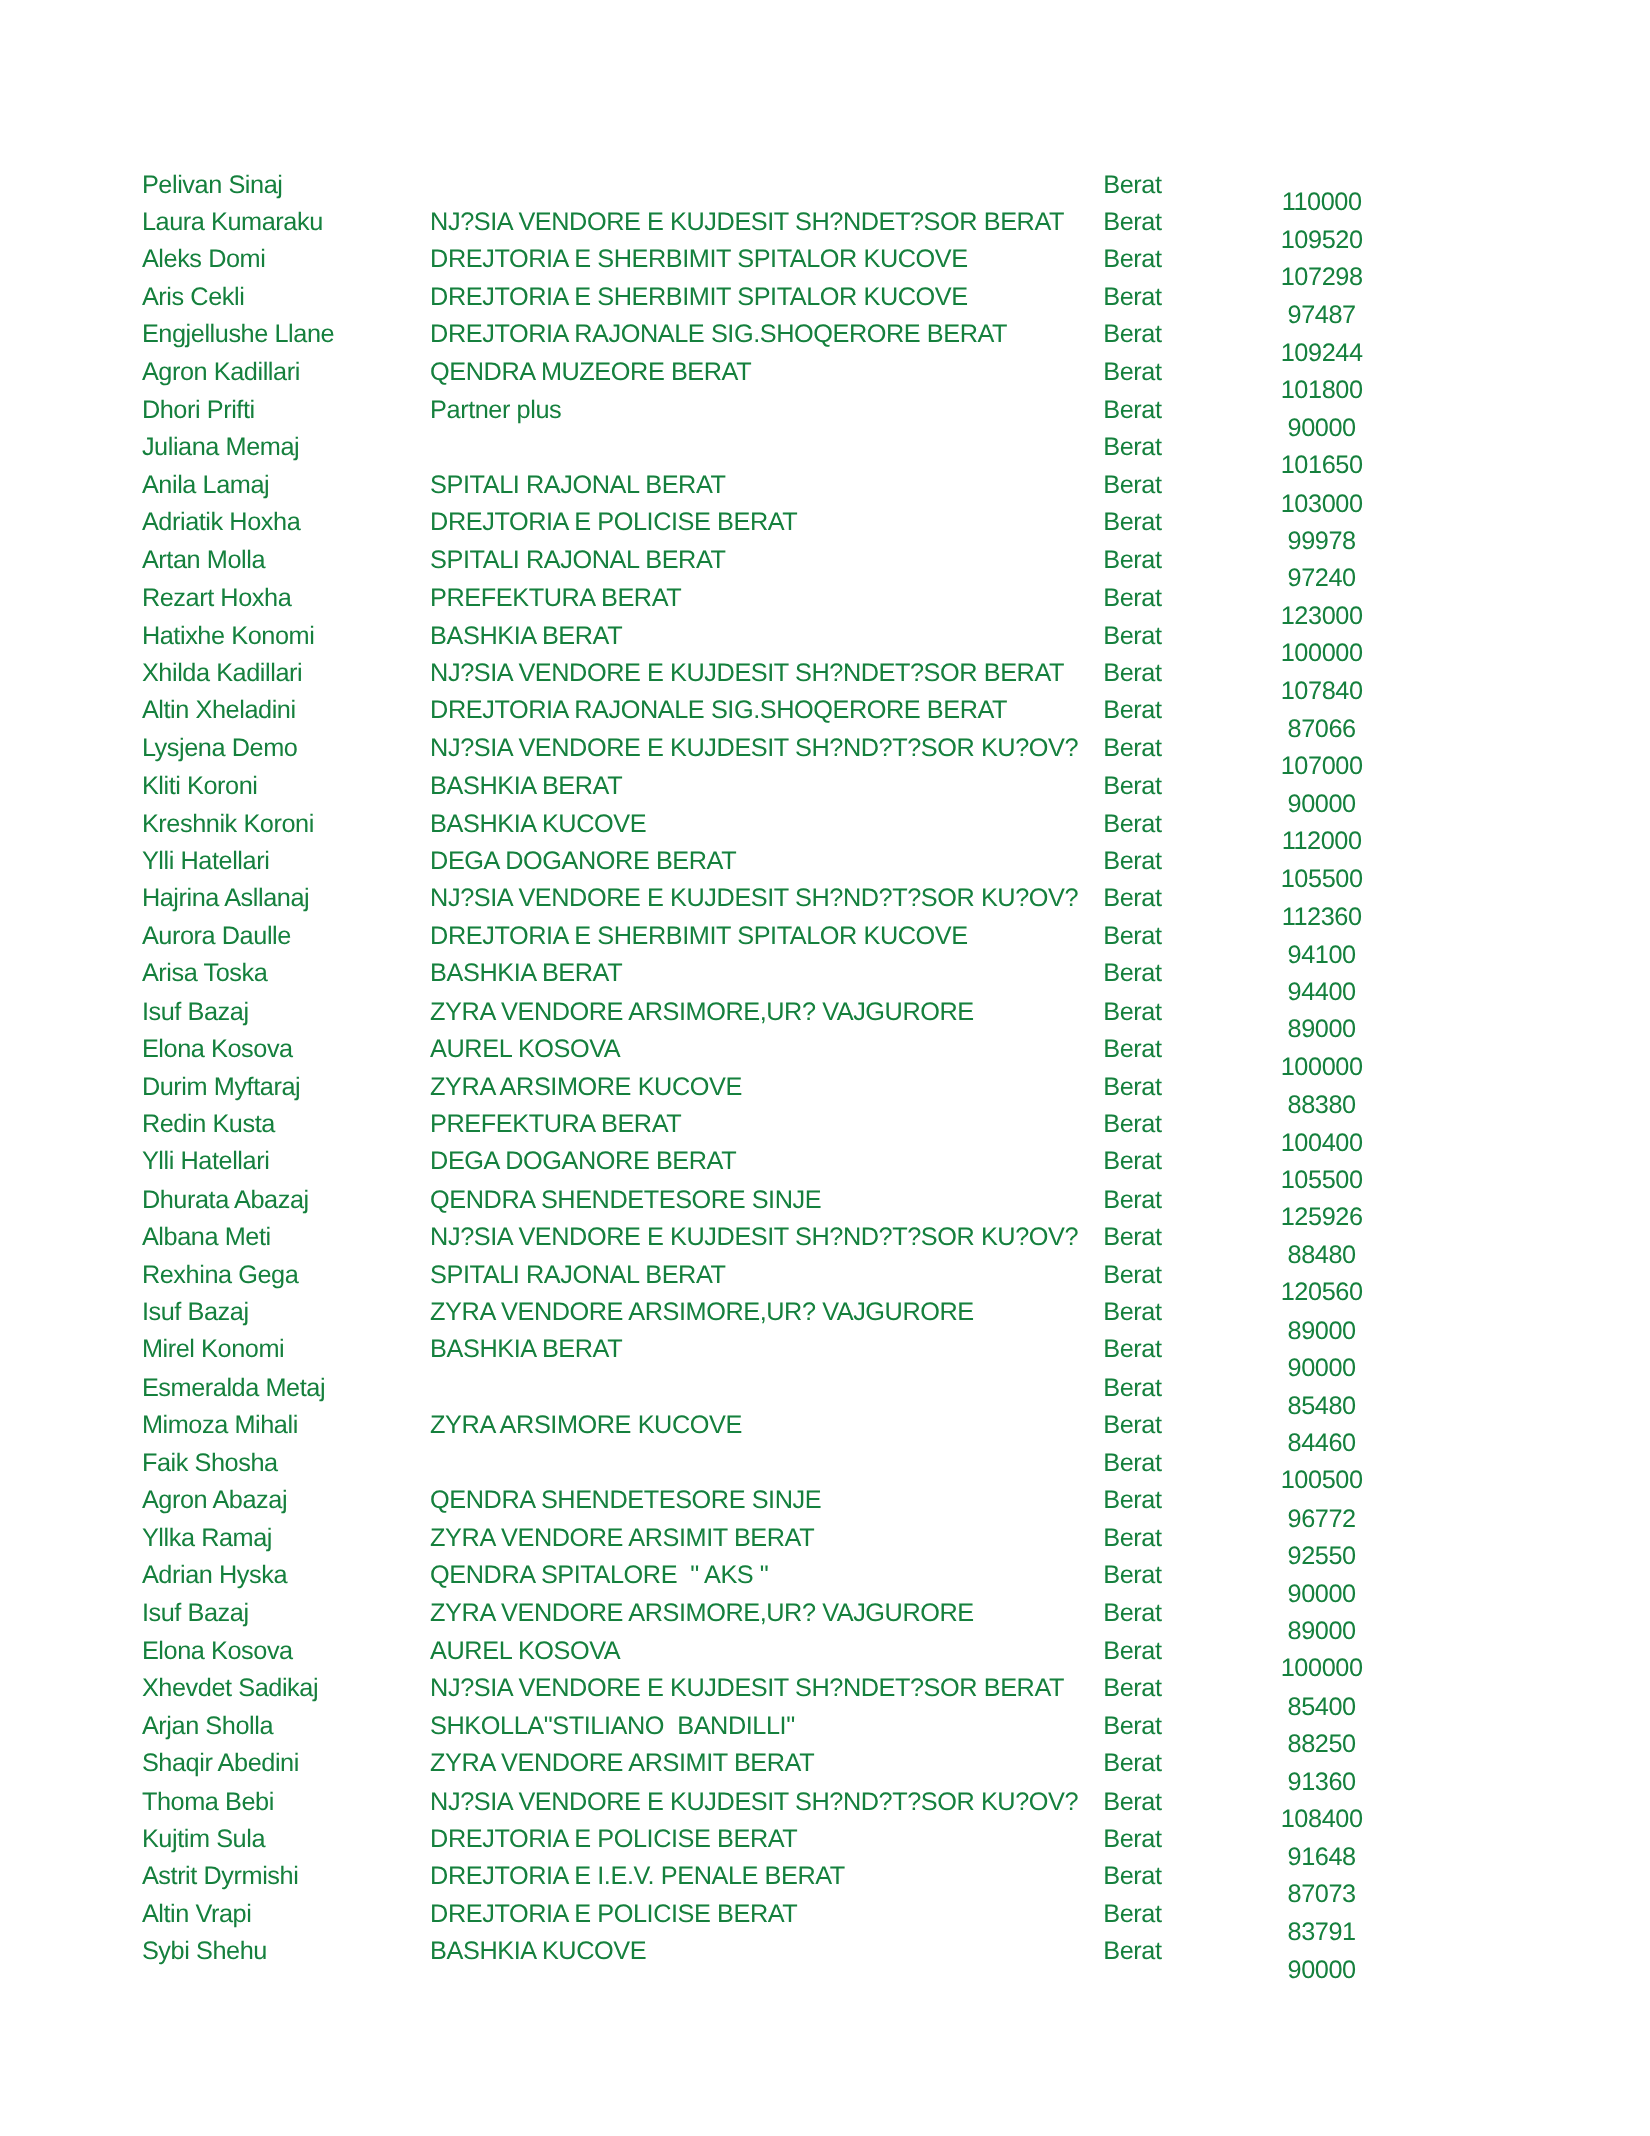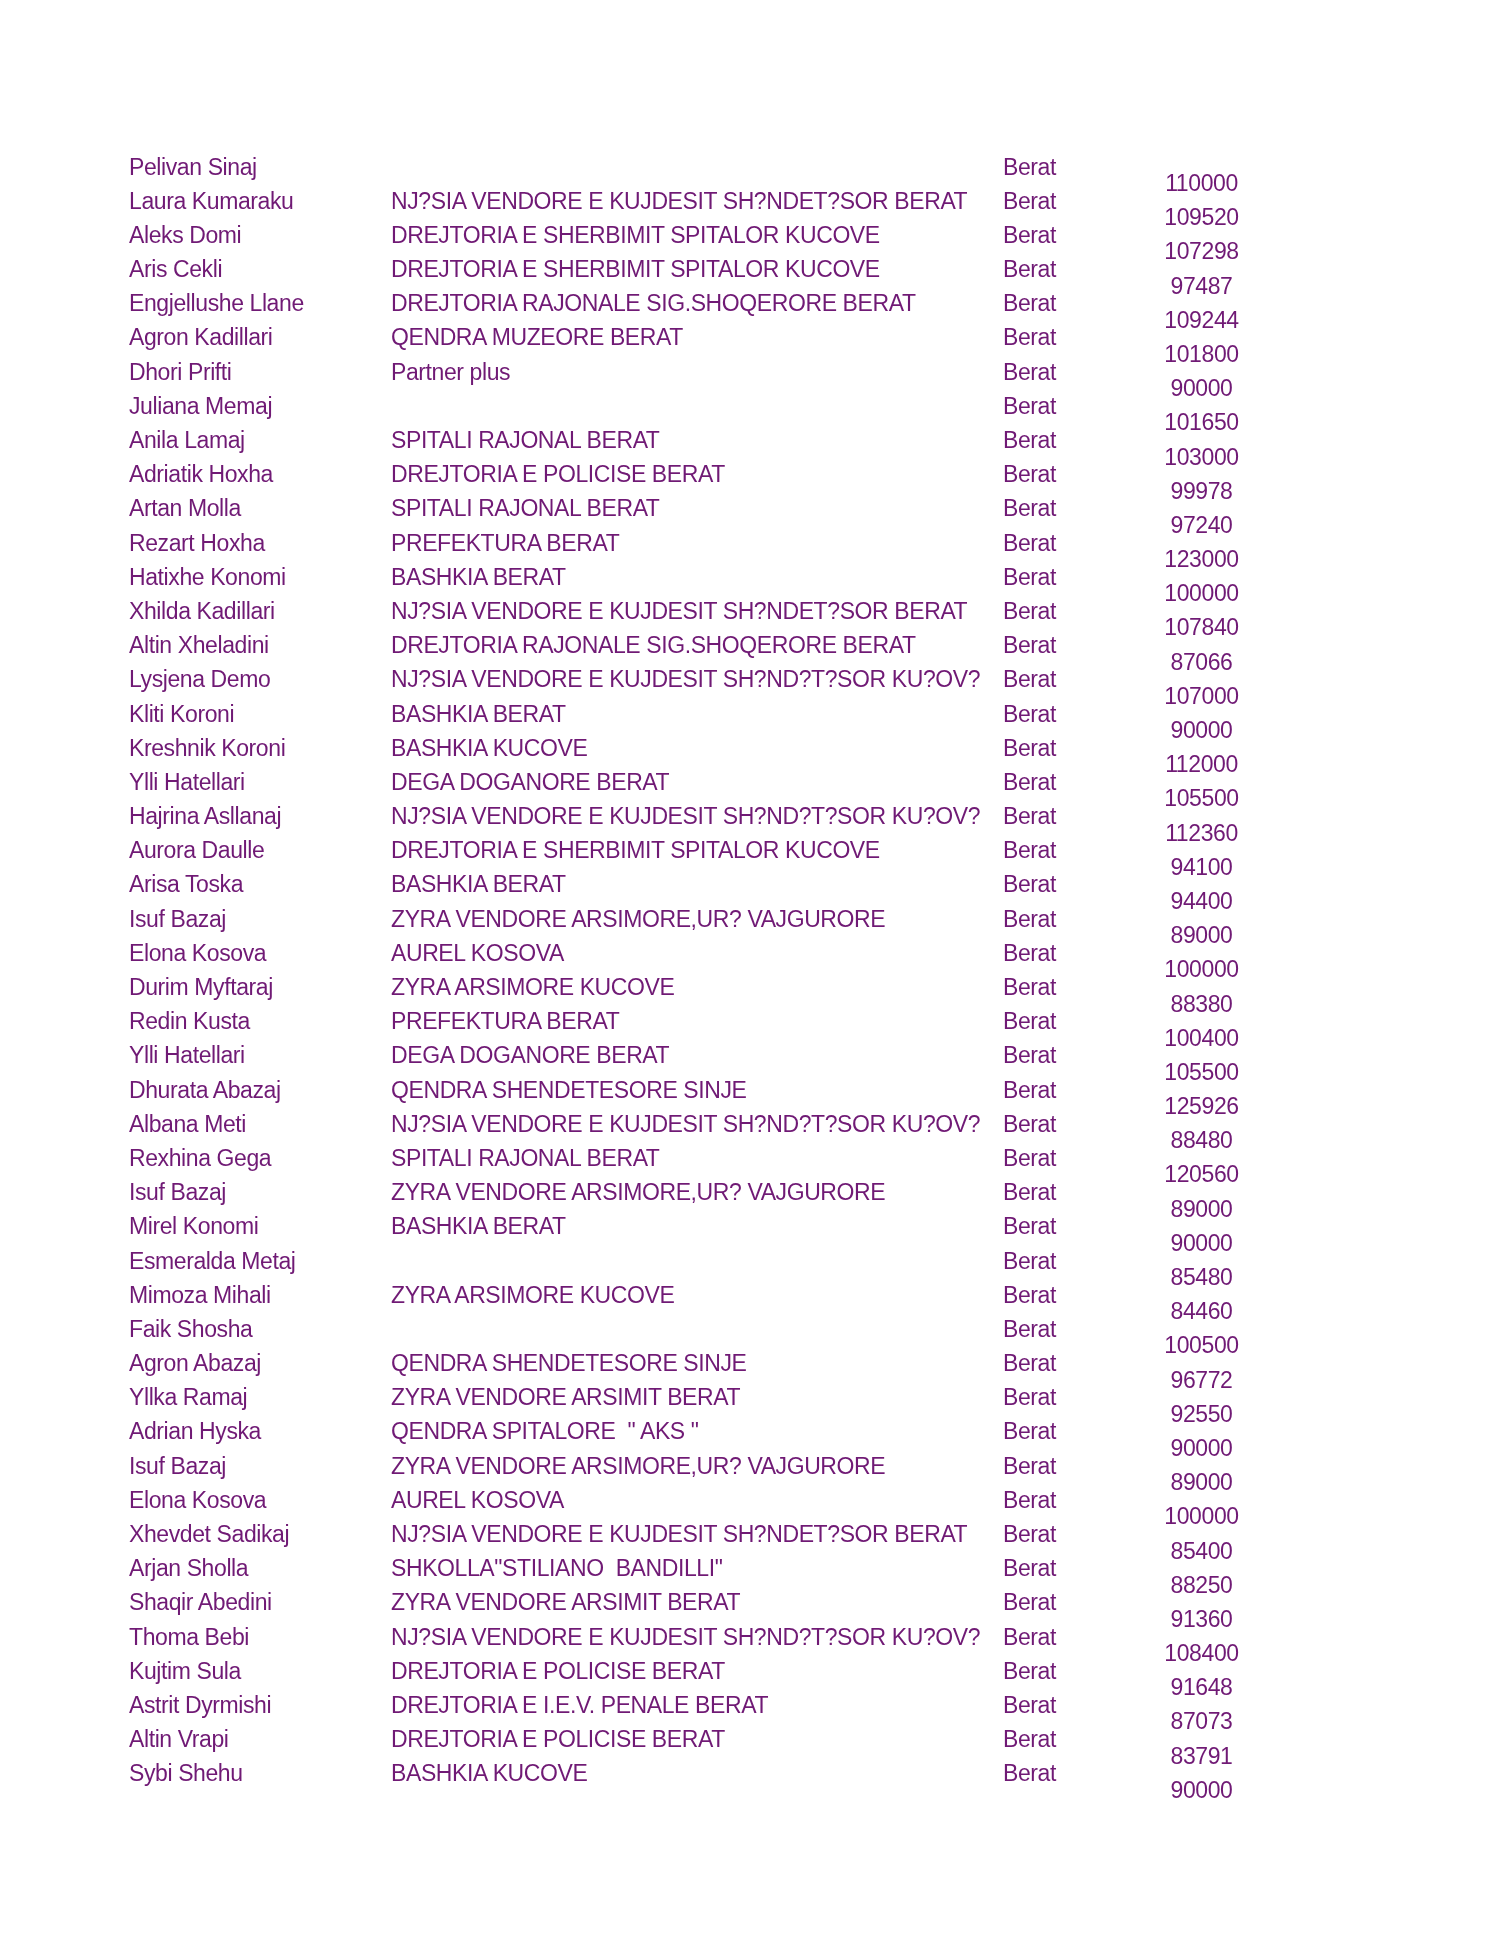--- a/index.html
+++ b/index.html
@@ -17,21 +17,21 @@
   .page {
     position: absolute;
     inset: 0;
     background: #ffffff;
   }
   .salary-table {
     position: absolute;
     top: 133px;
     left: 0;
     width: 1456px;
-    color: #701a75;
+    color: #15803d;
     font-size: 23px;
     letter-spacing: -0.4px;
     line-height: 34.2px;
   }
   .row {
     display: grid;
     grid-template-columns: 262px 612px 150px 97px;
     padding-left: 129px;
     height: 34.2px;
     align-items: center;

